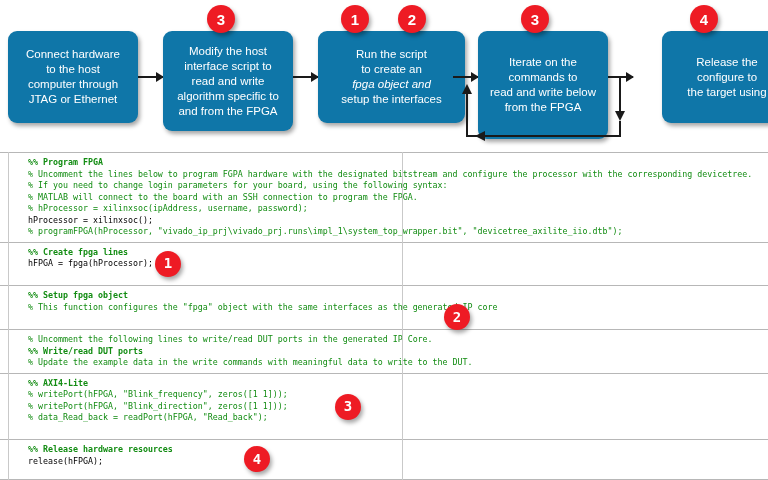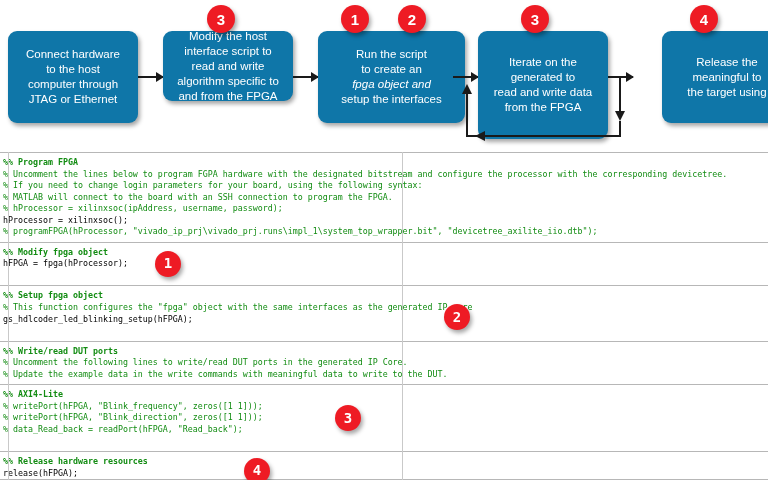--- a/index.html
+++ b/index.html
@@ -95,21 +95,21 @@
     position: relative;
     border-top: 1px solid #b7b7b7;
     border-bottom: 1px solid #b7b7b7;
     padding: 4px 0 4px 0;
     background: #ffffff;
     box-sizing: border-box;
   }
   .code-section + .code-section { border-top: none; }
   .code-line {
     white-space: pre;
-    padding-left: 3px;
+    padding-left: 28px;
     color: #000000;
   }
   .code-line.cmt { color: #128c12; }
   .code-line.hdr { color: #128c12; font-weight: bold; }
   .code-line.blank { color: transparent; }
 
   
   #gutter {
     position: absolute;
     left: 8px;
@@ -147,21 +147,21 @@
     <span class="txt">
       <span>Connect hardware</span><br>
       <span>to the host</span><br>
       <span>computer through</span><br>
       <span>JTAG or Ethernet</span>
     </span>
   </div>
 
   <div class="arrow" style="left:138px; top:76px; width:25px;"></div>
 
-  <div class="flow-box" style="left:163px; top:31px; width:130px; height:70px;">
+  <div class="flow-box" style="left:163px; top:31px; width:130px; height:100px;">
     <span class="txt">
       <span>Modify the host</span><br>
       <span>interface script to</span><br>
       <span>read and write</span><br>
       <span>algorithm specific to</span><br>
       <span>and from the FPGA</span>
     </span>
   </div>
 
   <div class="arrow" style="left:293px; top:76px; width:25px;"></div>
@@ -173,32 +173,32 @@
       <i>fpga object and</i><br>
       <span>setup the interfaces</span>
     </span>
   </div>
 
   <div class="arrow" style="left:453px; top:76px; width:25px;"></div>
 
   <div class="flow-box" style="left:478px; top:31px; width:130px; height:108px;">
     <span class="txt">
       <span>Iterate on the</span><br>
-      <span>generated to</span><br>
-      <span>read and write data</span><br>
+      <span>commands to</span><br>
+      <span>read and write below</span><br>
       <span>from the FPGA</span>
     </span>
   </div>
 
   <div class="arrow" style="left:608px; top:76px; width:25px;"></div>
 
   <div class="flow-box" style="left:662px; top:31px; width:130px; height:92px;">
     <span class="txt">
       <span>Release the</span><br>
-      <span>meaningful to</span><br>
+      <span>configure to</span><br>
       <span>the target using</span>
     </span>
   </div>
 
   <svg style="position:absolute; left:455px; top:70px; width:170px; height:75px;" viewBox="0 0 170 75">
     <path d="M 165 6 L 165 45" stroke="#1a1a1a" stroke-width="2" fill="none"></path>
     <path d="M 160 41 L 165 51 L 170 41 Z" fill="#1a1a1a"></path>
     <path d="M 165 51 L 165 66 L 12 66 L 12 18" stroke="#1a1a1a" stroke-width="2" fill="none"></path>
     <path d="M 7 24 L 12 14 L 17 24 Z" fill="#1a1a1a"></path>
     <path d="M 30 61 L 20 66 L 30 71 Z" fill="#1a1a1a"></path>
@@ -229,41 +229,40 @@
     <div class="code-line hdr">%% Program FPGA</div>
     <div class="code-line cmt">% Uncomment the lines below to program FGPA hardware with the designated bitstream and configure the processor with the corresponding devicetree.</div>
     <div class="code-line cmt">% If you need to change login parameters for your board, using the following syntax:</div>
     <div class="code-line cmt">% MATLAB will connect to the board with an SSH connection to program the FPGA.</div>
     <div class="code-line cmt">% hProcessor = xilinxsoc(ipAddress, username, password);</div>
     <div class="code-line">hProcessor = xilinxsoc();</div>
     <div class="code-line cmt">% programFPGA(hProcessor, "vivado_ip_prj\vivado_prj.runs\impl_1\system_top_wrapper.bit", "devicetree_axilite_iio.dtb");</div>
   </div>
 
   <div class="code-section">
-    <div class="code-line hdr">%% Modify fpga object</div>
+    <div class="code-line hdr">%% Create fpga lines</div>
     <div class="code-line">hFPGA = fpga(hProcessor);</div>
     <div class="code-line blank"> </div>
     <div class="badge small" style="left:155px; top:8px;">
         <span>1</span>
       </div>
   </div>
 
   <div class="code-section">
     <div class="code-line hdr">%% Setup fpga object</div>
     <div class="code-line cmt">% This function configures the "fpga" object with the same interfaces as the generated IP core</div>
-    <div class="code-line">gs_hdlcoder_led_blinking_setup(hFPGA);</div>
     <div class="code-line blank"> </div>
     <div class="badge small" style="left:444px; top:18px;">
         <span>2</span>
       </div>
   </div>
 
   <div class="code-section">
+    <div class="code-line cmt">% Uncomment the following lines to write/read DUT ports in the generated IP Core.</div>
     <div class="code-line hdr">%% Write/read DUT ports</div>
-    <div class="code-line cmt">% Uncomment the following lines to write/read DUT ports in the generated IP Core.</div>
     <div class="code-line cmt">% Update the example data in the write commands with meaningful data to write to the DUT.</div>
   </div>
 
   <div class="code-section">
     <div class="code-line hdr">%% AXI4-Lite</div>
     <div class="code-line cmt">% writePort(hFPGA, "Blink_frequency", zeros([1 1]));</div>
     <div class="code-line cmt">% writePort(hFPGA, "Blink_direction", zeros([1 1]));</div>
     <div class="code-line cmt">% data_Read_back = readPort(hFPGA, "Read_back");</div>
     <div class="code-line blank"> </div>
     <div class="badge small" style="left:335px; top:20px;">

